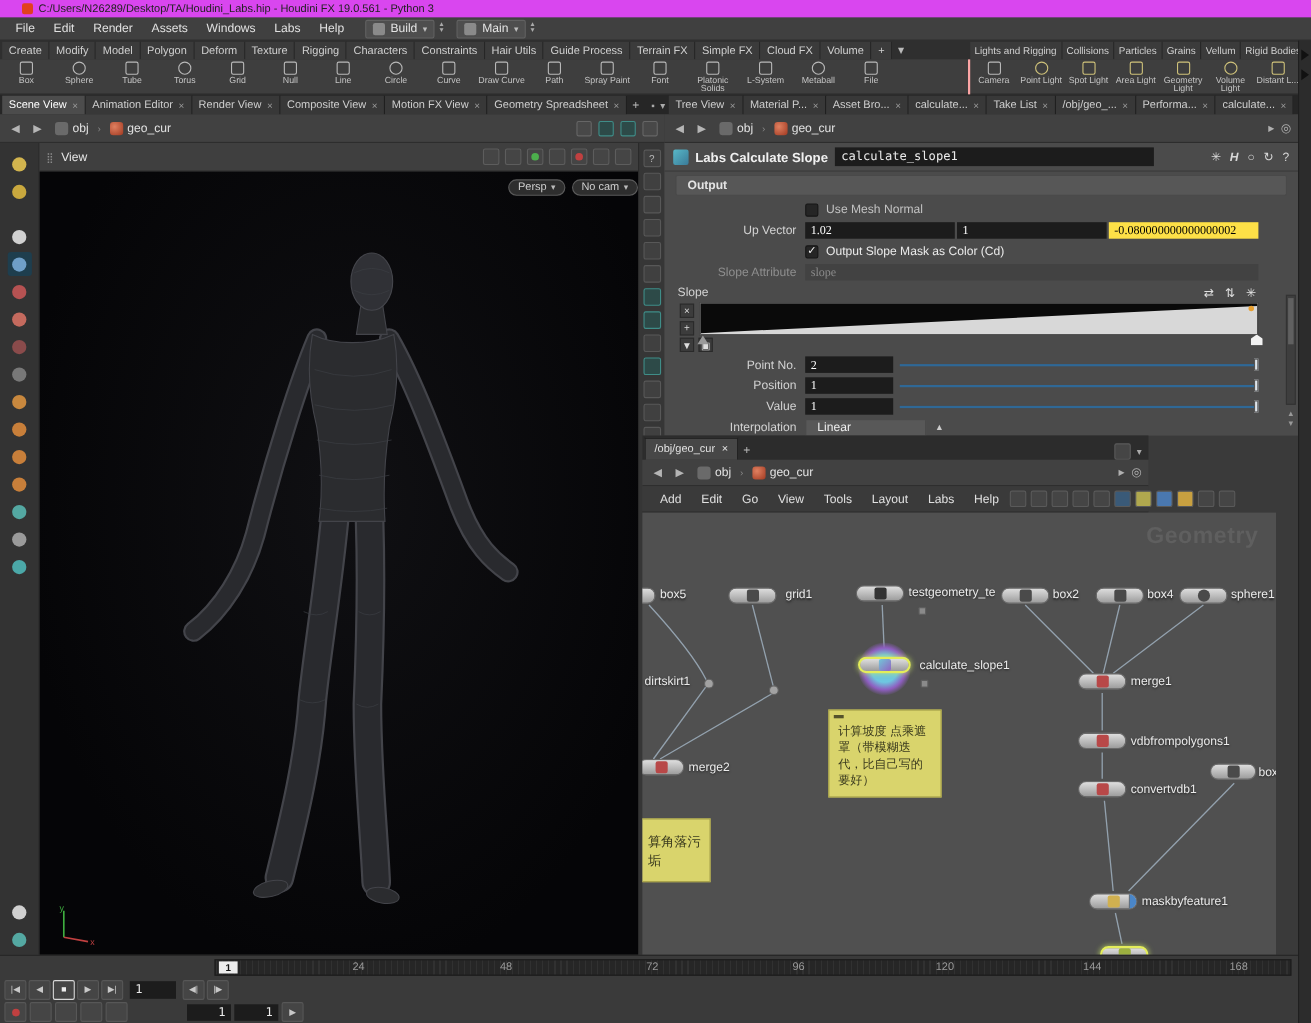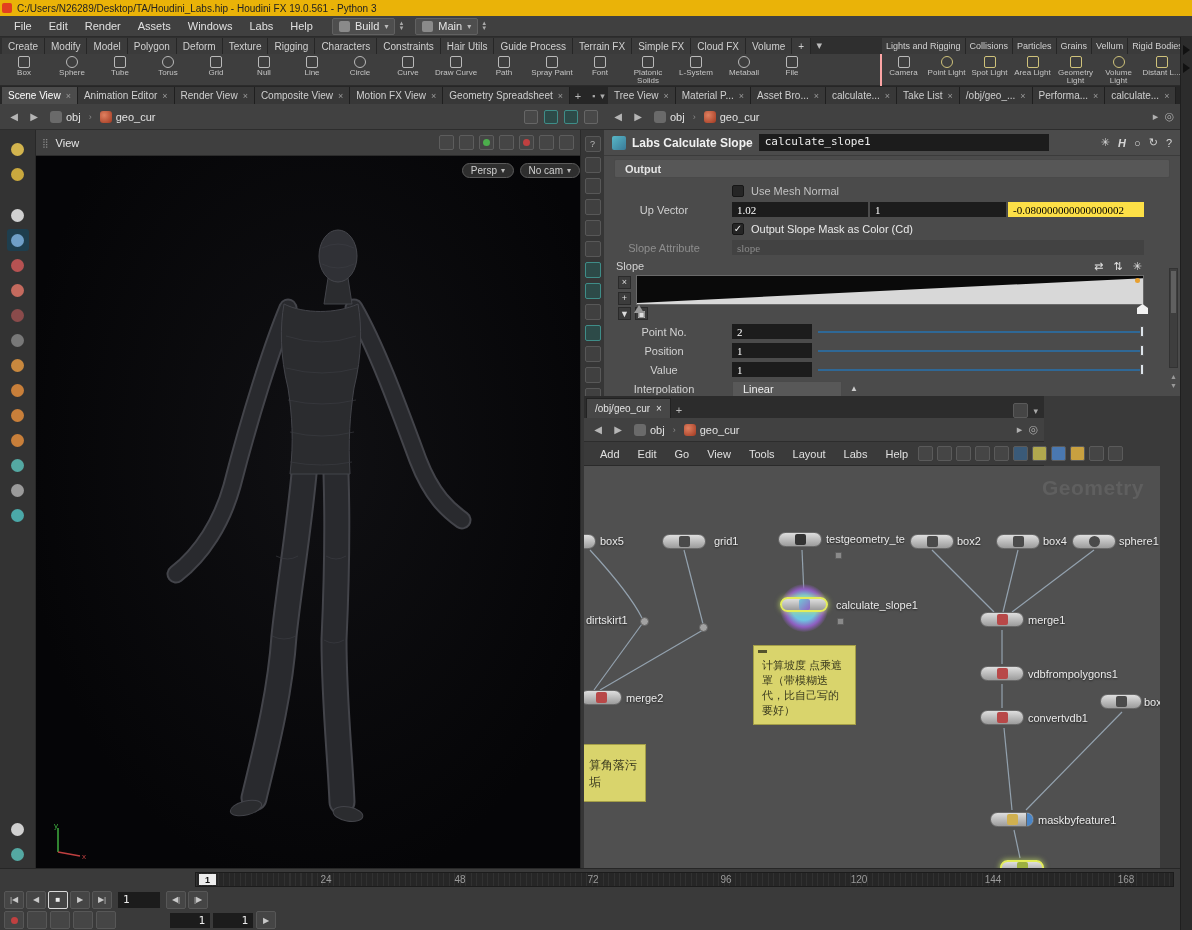--- a/index.html
+++ b/index.html
@@ -1,20 +1,20 @@
 <!DOCTYPE html>
 <html><head>
 <meta charset="utf-8">
 <style>
 *{margin:0;padding:0;box-sizing:border-box}
 html,body{background:#1e1e1e}
 .app{position:relative;width:1192px;height:930px;background:#3a3a3a;font-family:"Liberation Sans",sans-serif;font-size:11px;color:#c8c8c8;overflow:hidden}
 
 
-.titlebar{position:absolute;left:0;top:0;width:100%;height:16px;background:#eab308;display:flex;align-items:center;gap:5px;padding:0 2px;color:#222;font-size:10px}
+.titlebar{position:absolute;left:0;top:0;width:100%;height:16px;background:#d946ef;display:flex;align-items:center;gap:5px;padding:0 20px;color:#222;font-size:10px}
 .hlogo{width:10px;height:10px;border-radius:2px;background:#e2401f;flex:none}
 .menubar{position:absolute;left:0;top:16px;width:100%;height:21px;background:#404040;border-bottom:1px solid #2b2b2b;display:flex;align-items:center;padding:0 6px;gap:1px}
 .menu-item{padding:1px 8px;color:#e0e0e0}
 .combo{display:flex;align-items:center;gap:5px;height:17px;background:#4e4e4e;border:1px solid #616161;border-radius:2px;padding:0 6px;margin-left:10px;color:#e4e4e4}
 .combo .ci{width:11px;height:11px;background:#8a8a8a;border-radius:2px;flex:none}
 .caret{font-size:8px;color:#bbb}
 .stepper{display:flex;flex-direction:column;margin-left:2px;font-size:6px;line-height:5px;color:#aaa}
 
 
 .shelftabs{position:absolute;left:0;top:37px;width:100%;height:17px;background:#2f2f2f}
@@ -79,21 +79,21 @@
 
 
 .params{position:absolute;left:604px;top:130px;width:576px;height:266px;background:#4b4b4b;overflow:hidden}
 .p-head{height:26px;display:flex;align-items:center;gap:6px;padding:0 8px;border-bottom:1px solid #3b3b3b}
 .labsicon{width:14px;height:14px;border-radius:2px;background:linear-gradient(135deg,#58b8c8,#3a7a98);flex:none}
 .p-title{font-weight:bold;color:#f0f0f0;font-size:12px;white-space:nowrap}
 .p-name{flex:1;max-width:290px;height:17px;background:#1c1c1c;color:#ececec;font-family:"DejaVu Sans Mono",monospace;font-size:11px;padding:1px 6px}
 .phicons{margin-left:auto;display:flex;align-items:center;gap:8px;color:#d6d6d6;font-size:11px}
 .p-section{height:19px;margin:3px 10px;background:#575757;border:1px solid #494949;border-radius:2px;display:flex;align-items:center;padding:0 10px;color:#e4e4e4;font-weight:bold}
 .prow{display:flex;align-items:center;height:19px;padding-right:36px}
-.plabel{width:128px;text-align:center;padding-right:8px;color:#d2d2d2;flex:none;white-space:nowrap}
+.plabel{width:128px;text-align:right;padding-right:8px;color:#d2d2d2;flex:none;white-space:nowrap}
 .plabel.dim{color:#8e8e8e}
 .pcheck{width:12px;height:12px;background:#252525;border:1px solid #161616;border-radius:2px;margin-right:7px;flex:none;display:flex;align-items:center;justify-content:center;color:#f2f2f2;font-size:10px;line-height:10px}
 .pfield{height:15px;background:#1c1c1c;color:#fff;font-family:Liberation Serif, serif;font-size:11px;padding:0 5px;display:flex;align-items:center}
 .pfield.sel{background:#fde047;color:#000}
 .pfield.dis{background:#424242;color:#8a8a8a;flex:1}
 .vec3{flex:1;display:flex;gap:2px}
 .vec3 .pfield{flex:1}
 .slider{flex:1;height:13px;position:relative;margin-left:6px}
 .slider::before{content:"";position:absolute;left:0;right:0;top:6px;height:2px;background:#2f6896}
 .slider .knob{position:absolute;right:0;top:1px;width:4px;height:11px;background:#dde4ea;border:1px solid #555}

